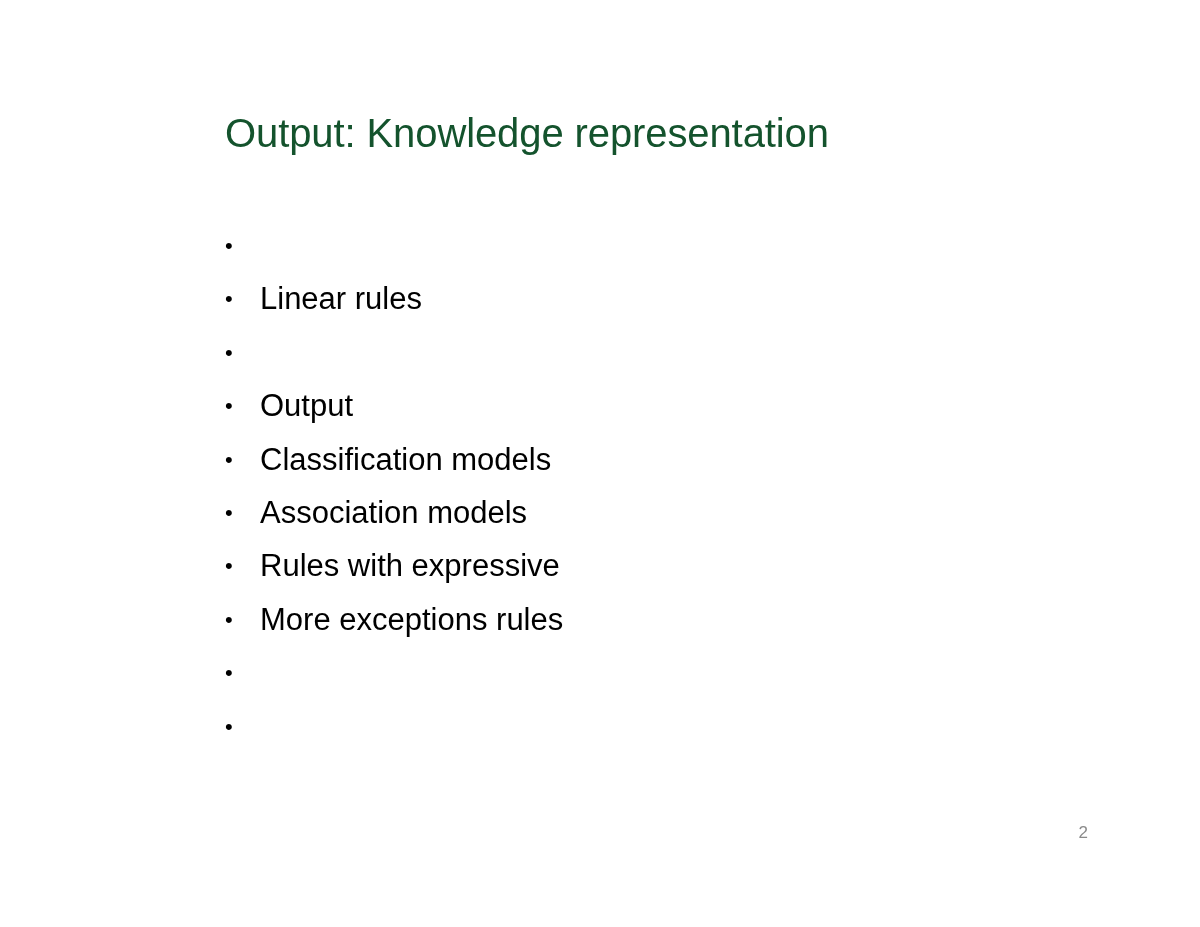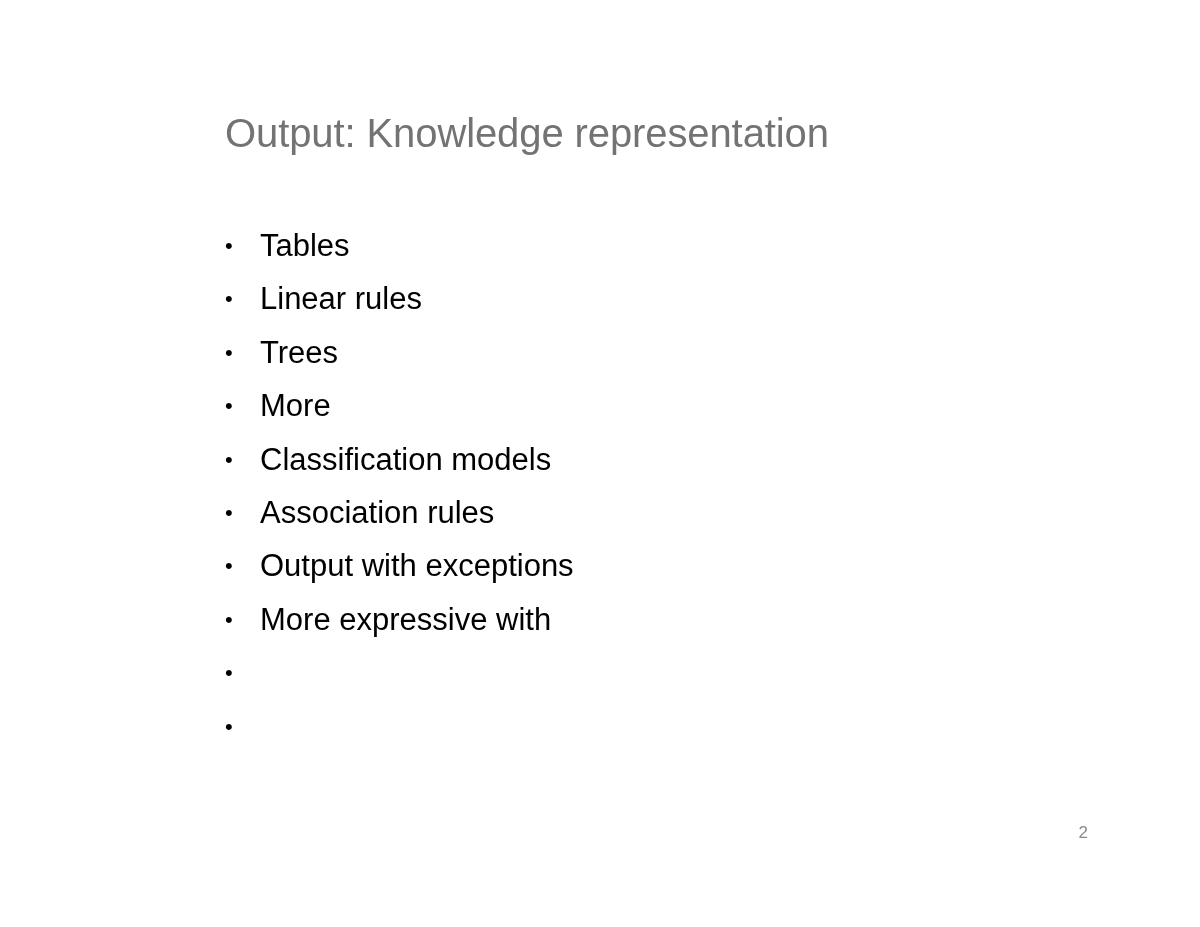--- a/index.html
+++ b/index.html
@@ -21,21 +21,21 @@
     box-sizing: border-box;
   }
   .slide-title {
     position: absolute;
     left: 225px;
     top: 80px;
     width: 800px;
     font-size: 40px;
     line-height: 52px;
     font-weight: 400;
-    color: #737373;
+    color: #14532d;
     letter-spacing: -0.1px;
     white-space: nowrap;
   }
   .bullet-list {
     position: absolute;
     left: 222px;
     top: 228px;
     width: 760px;
     margin: 0;
     padding: 0;
@@ -78,56 +78,54 @@
 <body>
 
 <div class="slide">
 
   <h1 class="slide-title">Output: Knowledge representation</h1>
 
   <ul class="bullet-list">
 
     <li class="bullet-item">
       <span class="bullet-marker">•</span>
-      <span class="bullet-text">Tables</span>
     </li>
 
     <li class="bullet-item">
       <span class="bullet-marker">•</span>
       <span class="bullet-text">Linear rules</span>
     </li>
 
     <li class="bullet-item">
       <span class="bullet-marker">•</span>
-      <span class="bullet-text">Trees</span>
     </li>
 
     <li class="bullet-item">
       <span class="bullet-marker">•</span>
-      <span class="bullet-text">More</span>
+      <span class="bullet-text">Output</span>
     </li>
 
     <li class="bullet-item">
       <span class="bullet-marker">•</span>
       <span class="bullet-text">Classification models</span>
     </li>
 
     <li class="bullet-item">
       <span class="bullet-marker">•</span>
-      <span class="bullet-text">Association rules</span>
+      <span class="bullet-text">Association models</span>
     </li>
 
     <li class="bullet-item">
       <span class="bullet-marker">•</span>
-      <span class="bullet-text">Output with exceptions</span>
+      <span class="bullet-text">Rules with expressive</span>
     </li>
 
     <li class="bullet-item">
       <span class="bullet-marker">•</span>
-      <span class="bullet-text">More expressive with</span>
+      <span class="bullet-text">More exceptions rules</span>
     </li>
 
     <li class="bullet-item">
       <span class="bullet-marker">•</span>
     </li>
 
     <li class="bullet-item">
       <span class="bullet-marker">•</span>
     </li>
 

